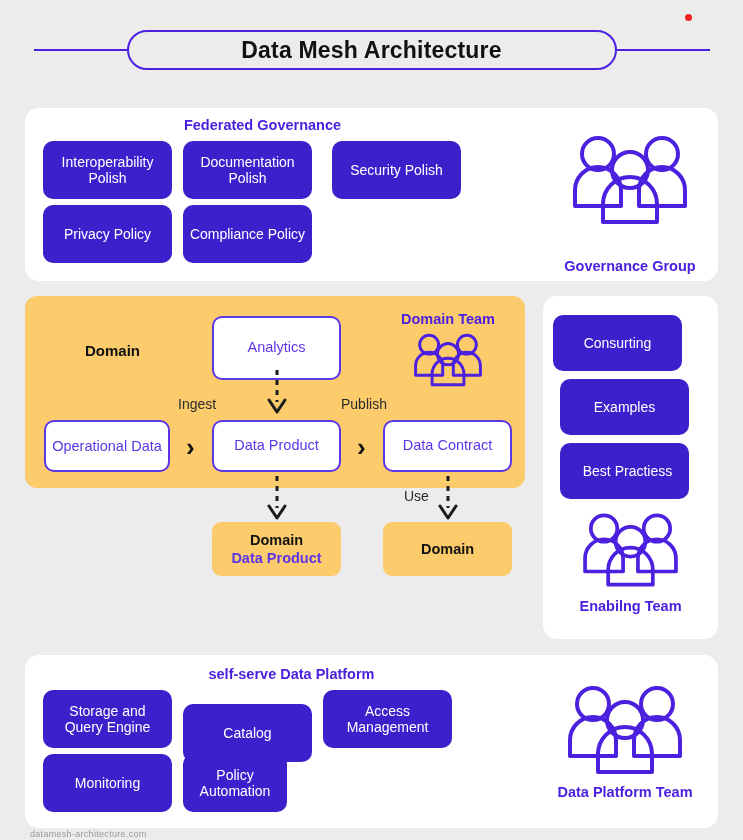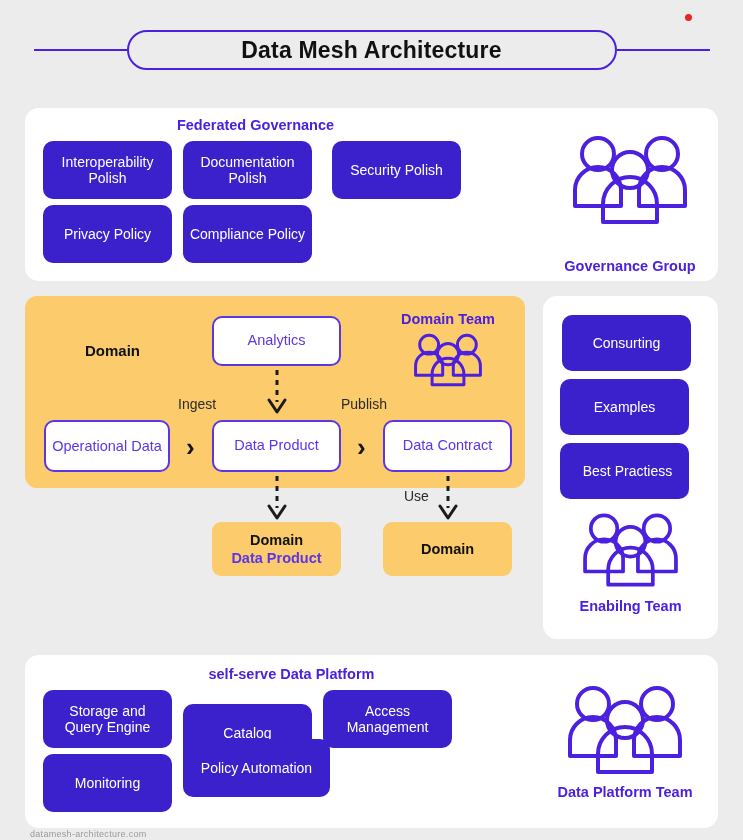--- a/index.html
+++ b/index.html
@@ -108,21 +108,21 @@
   <div class="title-row">
     <div class="title-line left"></div>
     <div class="title-pill">
       <span>Data Mesh Architecture</span>
     </div>
     <div class="title-line right"></div>
   </div>
   <div class="red-dot"></div>
 
   <div class="card" style="left:25px;top:108px;width:693px;height:173px;">
-    <div class="card-title" style="top:9px;left:8px;width:445px;">Federated Governance</div>
+    <div class="card-title" style="top:9px;left:15px;width:445px;">Federated Governance</div>
 
     <div class="chip" style="left:18px;top:33px;width:129px;height:58px;">Interoperability Polish</div>
     <div class="chip" style="left:158px;top:33px;width:129px;height:58px;">Documentation Polish</div>
     <div class="chip" style="left:298px;top:33px;width:129px;height:58px;margin-left:9px;">Security Polish</div>
     <div class="chip" style="left:18px;top:97px;width:129px;height:58px;">Privacy Policy</div>
     <div class="chip" style="left:158px;top:97px;width:129px;height:58px;">Compliance Policy</div>
 
     <div class="people" style="left:510px;top:22px;width:190px;height:130px;">
       <svg width="190" height="100" viewBox="0 0 190 100" aria-hidden="true">
         <g fill="none" stroke="#4B20DE" stroke-width="4" stroke-linecap="round" stroke-linejoin="round">
@@ -149,21 +149,21 @@
         <circle cx="63" cy="24" r="16"></circle>
         <path d="M40 76 V60 a23 23 0 0 1 46 0 V76 Z"></path>
         <circle cx="127" cy="24" r="16"></circle>
         <path d="M104 76 V60 a23 23 0 0 1 46 0 V76 Z"></path>
         <circle cx="95" cy="40" r="18"></circle>
         <path d="M68 92 V74 a27 27 0 0 1 54 0 V92 Z"></path>
       </g>
     </svg>
   </div>
 
-  <div class="wbox" style="left:212px;top:316px;width:129px;height:50px;">Analytics</div>
+  <div class="wbox" style="left:212px;top:316px;width:129px;height:64px;">Analytics</div>
 
   <div class="arrow" style="left:262px;top:370px;width:30px;height:48px;">
     <svg width="30" height="48" viewBox="0 0 30 48" aria-hidden="true">
       <line x1="15" y1="0" x2="15" y2="32" stroke="#1c1c1c" stroke-width="3" stroke-dasharray="5,5"></line>
       <path d="M7 30 L15 42 L23 30" fill="none" stroke="#1c1c1c" stroke-width="3" stroke-linecap="round" stroke-linejoin="round"></path>
     </svg>
   </div>
 
   <div class="flow-label" style="left:178px;top:396px;">Ingest</div>
   <div class="flow-label" style="left:341px;top:396px;">Publish</div>
@@ -191,21 +191,21 @@
 
   <div class="orange-box" style="left:212px;top:522px;width:129px;height:54px;">
     <div class="l1">Domain</div>
     <div class="l2">Data Product</div>
   </div>
   <div class="orange-box" style="left:383px;top:522px;width:129px;height:54px;">
     <div class="l1">Domain</div>
   </div>
 
   <div class="card" style="left:543px;top:296px;width:175px;height:343px;">
-    <div class="chip" style="left:19px;top:19px;width:129px;height:56px;">Consurting</div>
+    <div class="chip" style="left:10px;top:19px;width:129px;height:56px;">Consurting</div>
     <div class="chip" style="left:17px;top:83px;width:129px;height:56px;">Examples</div>
     <div class="chip" style="left:17px;top:147px;width:129px;height:56px;padding-left:12px;">Best Practiess</div>
 
     <div class="people" style="left:9px;top:212px;width:157px;height:120px;">
       <svg width="157" height="84" viewBox="0 0 190 100" aria-hidden="true">
         <g fill="none" stroke="#4B20DE" stroke-width="4.5" stroke-linecap="round" stroke-linejoin="round">
           <circle cx="63" cy="24" r="16"></circle>
           <path d="M40 76 V60 a23 23 0 0 1 46 0 V76 Z"></path>
           <circle cx="127" cy="24" r="16"></circle>
           <path d="M104 76 V60 a23 23 0 0 1 46 0 V76 Z"></path>
@@ -217,21 +217,21 @@
     </div>
   </div>
 
   <div class="card" style="left:25px;top:655px;width:693px;height:173px;">
     <div class="card-title" style="top:11px;left:0;width:445px;padding-left:44px;">self-serve Data Platform</div>
 
     <div class="chip" style="left:18px;top:35px;width:129px;height:58px;">Storage and Query Engine</div>
     <div class="chip" style="left:158px;top:35px;width:129px;height:58px;margin-top:14px;">Catalog</div>
     <div class="chip" style="left:298px;top:35px;width:129px;height:58px;">Access Management</div>
     <div class="chip" style="left:18px;top:99px;width:129px;height:58px;">Monitoring</div>
-    <div class="chip" style="left:158px;top:84px;width:147px;height:58px;">Policy Automation</div>
+    <div class="chip" style="left:158px;top:99px;width:104px;height:58px;">Policy Automation</div>
 
     <div class="people" style="left:505px;top:25px;width:190px;height:130px;">
       <svg width="190" height="100" viewBox="0 0 190 100" aria-hidden="true">
         <g fill="none" stroke="#4B20DE" stroke-width="4" stroke-linecap="round" stroke-linejoin="round">
           <circle cx="63" cy="24" r="16"></circle>
           <path d="M40 76 V60 a23 23 0 0 1 46 0 V76 Z"></path>
           <circle cx="127" cy="24" r="16"></circle>
           <path d="M104 76 V60 a23 23 0 0 1 46 0 V76 Z"></path>
           <circle cx="95" cy="40" r="18"></circle>
           <path d="M68 92 V74 a27 27 0 0 1 54 0 V92 Z"></path>

